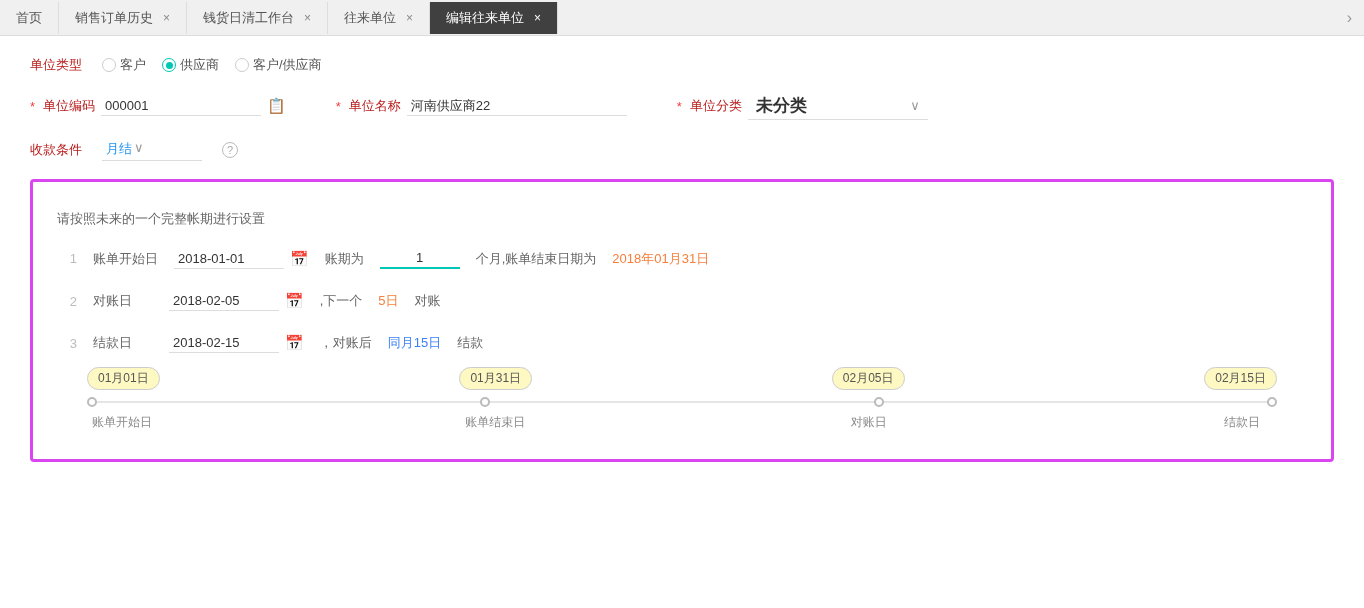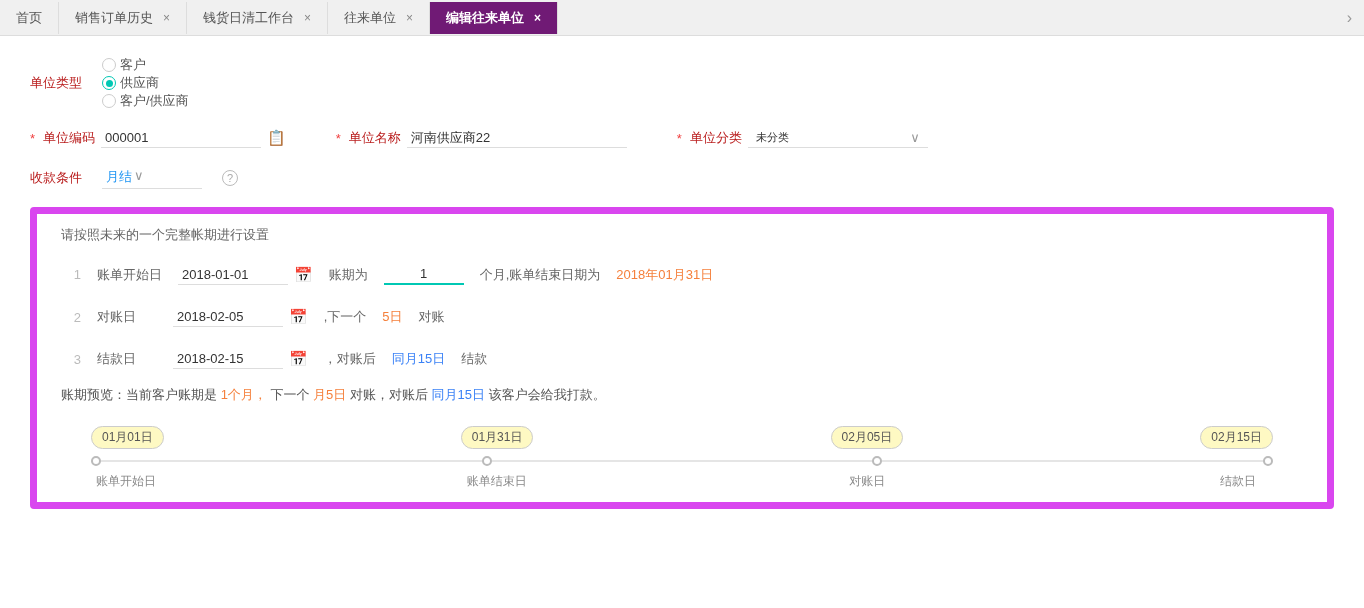--- a/index.html
+++ b/index.html
@@ -21,23 +21,22 @@
       height: 32px;
       cursor: pointer;
       font-size: 13px;
       color: #555;
       border-right: 1px solid #ddd;
       white-space: nowrap;
       gap: 6px;
     }
     .tab:first-child { border-left: none; }
     .tab.active {
-      background: #701a75;
+      background: #404040;
       color: #fff;
-      font-weight: bold;
     }
     .tab .close-x {
       font-size: 12px;
       color: #888;
       margin-left: 4px;
       cursor: pointer;
     }
     .tab.active .close-x { color: #fff; }
     .tab-expand {
       margin-left: auto;
@@ -76,23 +75,22 @@
       outline: none;
       font-size: 13px;
       color: #333;
       padding: 2px 4px;
       width: 160px;
       background: transparent;
     }
 
     .radio-group {
       display: flex;
-      align-items: flex-start;
-      gap: 0;
-      flex-direction: column;
+      align-items: center;
+      gap: 16px;
     }
     .radio-item {
       display: flex;
       align-items: center;
       gap: 4px;
       cursor: pointer;
       font-size: 13px;
       color: #555;
     }
     .radio-circle {
@@ -148,41 +146,41 @@
 
     
     .category-field {
       display: flex;
       align-items: center;
       border-bottom: 1px solid #ddd;
       padding: 2px 8px;
       min-width: 180px;
       gap: 6px;
     }
-    .category-field .cat-val { color: #333; font-size: 11px; flex: 1; }
+    .category-field .cat-val { color: #333; font-size: 17px; flex: 1; font-weight: bold; }
 
     
     .help-icon {
       width: 16px;
       height: 16px;
       border-radius: 50%;
       border: 1.5px solid #bbb;
       display: inline-flex;
       align-items: center;
       justify-content: center;
       font-size: 11px;
       color: #aaa;
       cursor: pointer;
     }
 
     
     .panel {
-      border: 7px solid #d946ef;
+      border: 3px solid #d946ef;
       border-radius: 4px;
-      padding: 12px 24px;
+      padding: 28px 24px;
       margin-top: 8px;
     }
     .panel-title {
       font-size: 13px;
       color: #666;
       margin-bottom: 20px;
     }
 
     
     .step-row {
@@ -371,29 +369,20 @@
       <div class="field-group">
         <input class="date-input" type="text" value="2018-02-15" style="">
         <span class="cal-icon">📅</span>
       </div>
       <span class="step-text">，对账后</span>
       <span class="highlight-teal">同月15日</span>
       <span class="step-text">结款</span>
     </div>
 
     <div class="preview-section">
-      <div class="preview-text">
-        <span>账期预览：当前客户账期是</span>
-        <span class="highlight-orange">1个月，</span>
-        <span>下一个</span>
-        <span class="highlight-orange">月5日</span>
-        <span>对账，对账后</span>
-        <span class="highlight-teal">同月15日</span>
-        <span>该客户会给我打款。</span>
-      </div>
 
       <div style="position:relative; padding: 0 30px;">
 
         <div style="display:flex; justify-content:space-between; margin-bottom:4px;">
           <div class="tl-col">
             <div class="tl-node-label">01月01日</div>
           </div>
           <div class="tl-col">
             <div class="tl-node-label">01月31日</div>
           </div>

